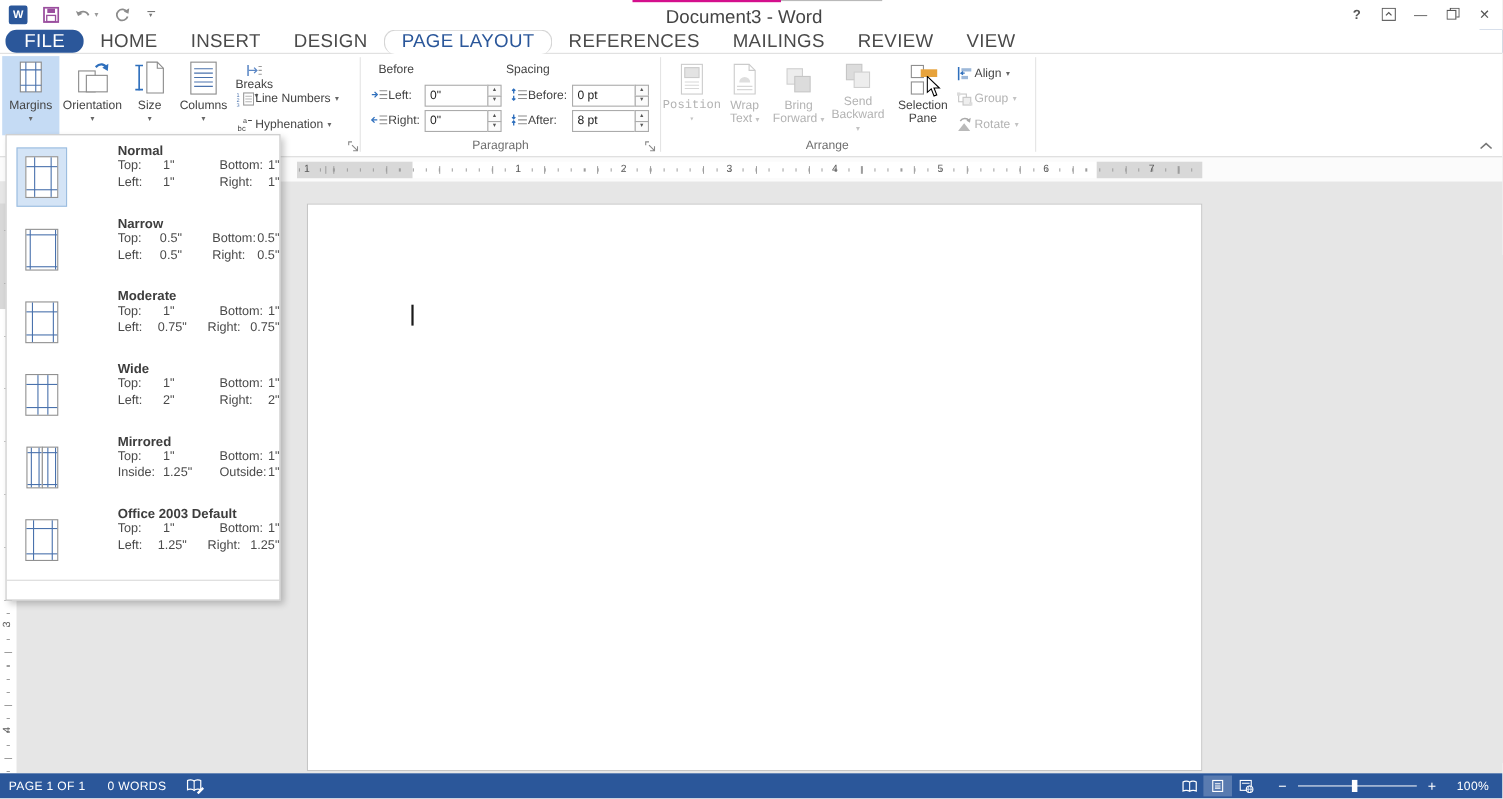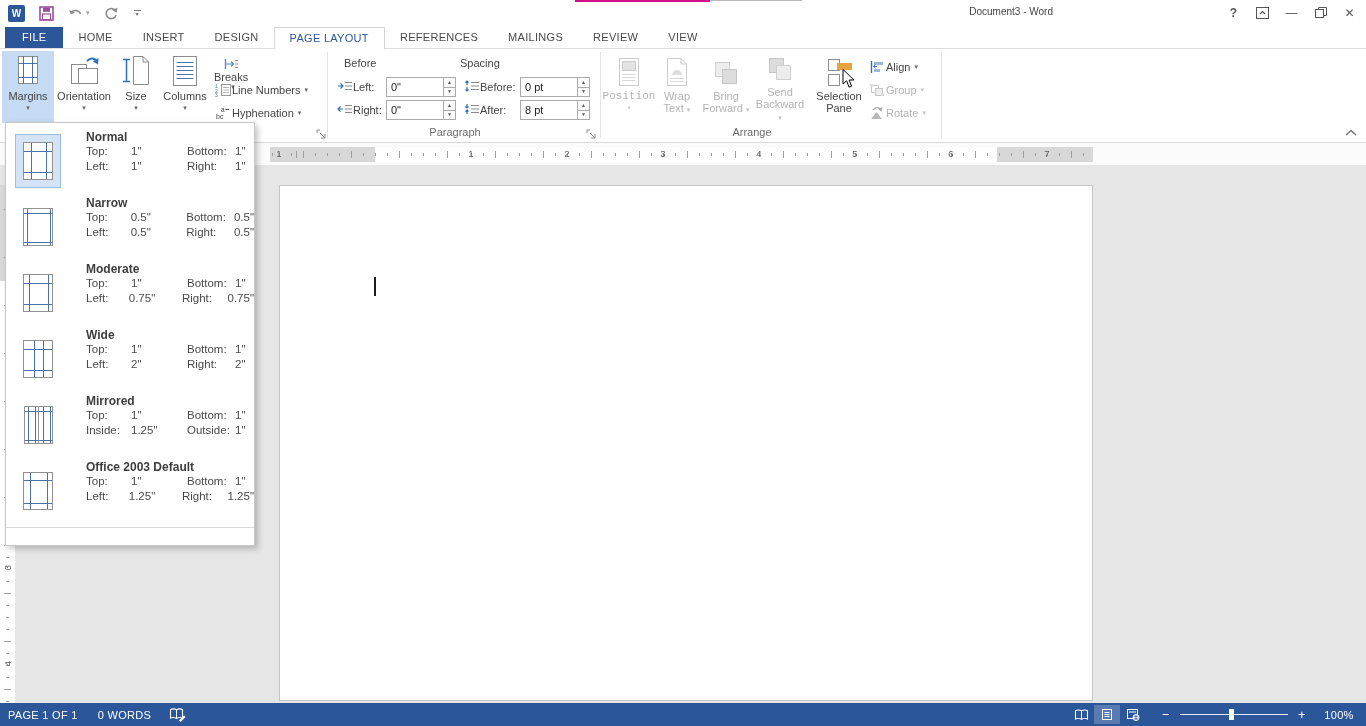--- a/index.html
+++ b/index.html
@@ -12,28 +12,28 @@
   .top-strip { position:absolute; top:0; left:575px; width:135px; height:2px; background:#d40f8c; z-index:5; }
   .top-gray-line { position:absolute; top:0; left:710px; width:92px; height:1px; background:#b9b9b9; z-index:5; }
   .qat { position:absolute; left:8px; top:3px; height:20px; display:flex; align-items:center; }
   .word-logo { width:17px; height:17px; background:#2b579a; color:#fff; font-size:10px; font-weight:bold;
     display:flex; align-items:center; justify-content:center; border-radius:2px; }
   .qbtn { margin-left:14px; display:flex; align-items:center; color:#8a8a8a; }
   .qat-caret { font-size:7px; color:#9a9a9a; margin-left:2px; }
   .qat-custom { margin-left:16px; display:flex; flex-direction:column; align-items:center; }
   .qat-custom .bar { width:7px; height:1px; background:#777; margin-bottom:1px; }
   .qat-custom .car { font-size:6px; color:#777; line-height:4px; }
-  .wintitle { position:absolute; top:6px; left:300px; right:313px; text-align:right; font-size:10px; color:#444; }
+  .wintitle { position:absolute; top:6px; left:300px; right:313px; text-align:center; font-size:17px; color:#444; }
   .winctrls { position:absolute; right:2px; top:2px; display:flex; align-items:center; }
   .wc { width:29px; height:21px; display:flex; align-items:center; justify-content:center; color:#565656; font-size:12px; }
   .wc.help { font-weight:bold; }
 
   
   .tabrow { position:absolute; top:27px; left:0; right:0; height:22px; background:#fff; border-bottom:1px solid #dedede; display:flex; z-index:3; }
-  .tab { font-size:11px; letter-spacing:.3px; color:#4a4a4a; line-height:21px; padding:0 15px; }
+  .tab { font-size:17px; letter-spacing:.3px; color:#4a4a4a; line-height:21px; padding:0 15px;border-radius:10px; }
   .tab.file { background:#2b579a; color:#fff; padding:0 17px; margin-left:5px; }
   .tab.active { color:#2b579a; background:#fff; border:1px solid #d5d5d5; border-bottom:none; margin-bottom:-1px; line-height:20px; }
   .signin { position:absolute; right:26px; top:31px; font-size:11.5px; color:#444; }
   .avatar { position:absolute; right:0; top:27px; width:21px; height:21px; background:#44699e; overflow:hidden; }
   .avatar svg { display:block; }
 
   
   .ribbon { position:absolute; top:49px; left:0; right:0; height:94px; background:#fff; border-bottom:1px solid #d9d9d9; z-index:2; }
   .gsep { position:absolute; top:3px; height:86px; width:1px; background:#e4e4e4; }
   .grouplabel { position:absolute; top:77px; height:14px; font-size:11px; color:#6e6e6e; text-align:center; }
@@ -97,21 +97,21 @@
     border:1px solid #c6c6c6; box-shadow:3px 3px 6px rgba(0,0,0,.22); z-index:40; padding-top:6px; }
   .mitem { position:relative; height:66px; }
   .micon { position:absolute; left:9px; top:5px; width:46px; height:54px; display:flex; align-items:center; justify-content:center; }
   .micon.selected { background:#d4e4f6; border:1px solid #9cbde0; }
   .mpage { position:relative; width:30px; height:38px; border:1px solid #919191; background:#fff; }
   .mpage.half { width:15px; }
   .mpages { display:flex; }
   .mpages .mpage + .mpage { margin-left:-1px; }
   .vl { position:absolute; top:0; bottom:0; width:1px; background:#4a72ad; }
   .hl { position:absolute; left:0; right:0; height:1px; background:#4a72ad; }
-  .mtext { margin-left:80px; padding-top:1px; }
+  .mtext { margin-left:101px; padding-top:1px; }
   .mtitle { font-weight:bold; font-size:12px; color:#3d3d3d; line-height:14px; }
   .mrow { display:flex; font-size:11.5px; color:#4a4a4a; line-height:15px; }
   .mrow .c1 { width:45px; }
   .mrow .c2 { width:56px; }
   .mrow .c3 { width:48px; }
   .msep { border-top:1px solid #d9d9d9; margin-top:2px; }
   .mcustom { height:19px; line-height:19px; padding-left:33px; font-size:11.5px; color:#444; }
 
   
   .statusbar { position:absolute; left:0; right:0; bottom:0; height:23px; background:#2b579a; color:#fff;

